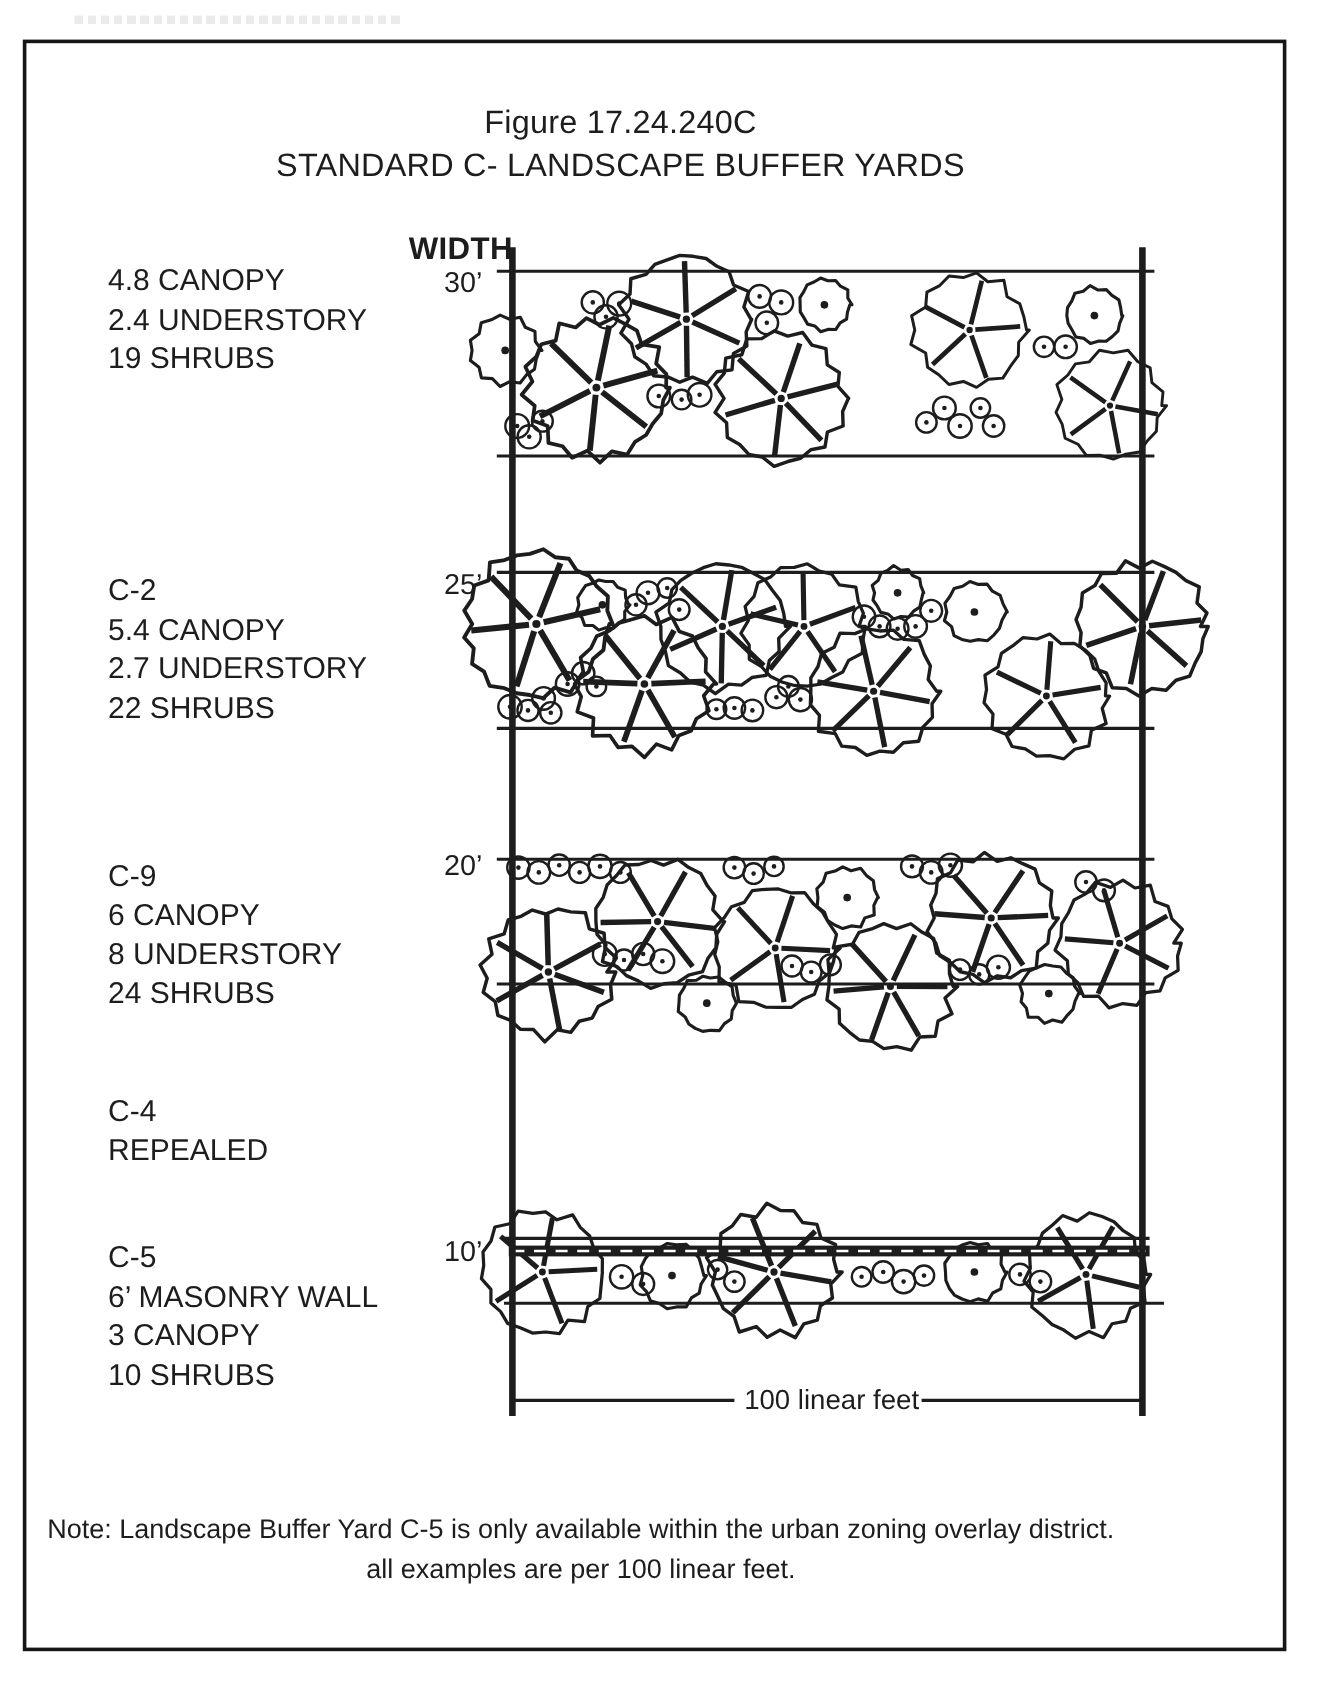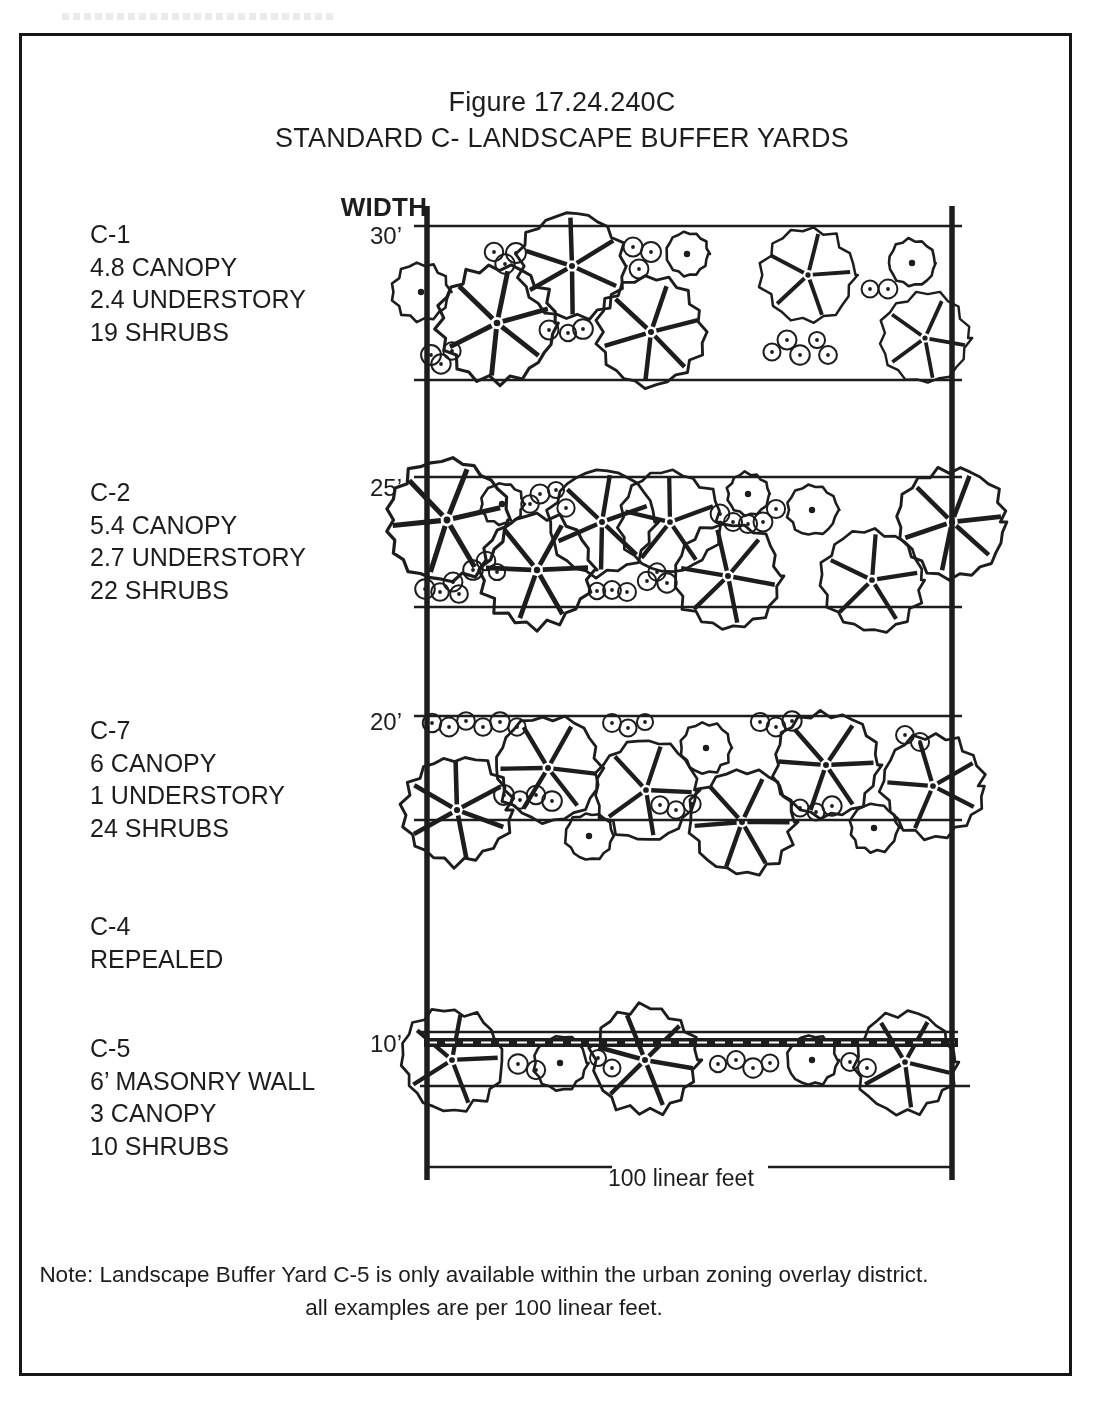--- a/index.html
+++ b/index.html
@@ -10,34 +10,34 @@
   .ghost-text{
     position:absolute;left:62px;top:13px;width:272px;height:7px;opacity:.45;
     background:repeating-linear-gradient(90deg,#d2d2d2 0 7px,transparent 7px 11px);
   }
   .page-border{
     position:absolute;left:19px;top:33px;width:1053px;height:1343px;
     border:3px solid #161616;box-sizing:border-box;
   }
   .title-block{
     position:absolute;left:0;top:84px;width:1034px;text-align:center;
-    font-size:27px;line-height:36px;letter-spacing:.2px;padding-left:45px;
+    font-size:27px;line-height:36px;letter-spacing:.2px;
   }
   .width-header{
     position:absolute;left:338px;top:180px;width:92px;text-align:center;
     font-size:26px;font-weight:bold;letter-spacing:.3px;margin-top:12px;
   }
   .width-label{
     position:absolute;left:322px;width:80px;text-align:right;font-size:24px;
   }
   .yard-label{
     position:absolute;left:90px;font-size:25px;line-height:32.5px;white-space:nowrap;
   }
   .dim-label{
-    position:absolute;left:608px;top:1153px;width:170px;text-align:left;font-size:23px;margin-top:12px;
+    position:absolute;left:608px;top:1153px;width:170px;text-align:center;font-size:23px;
   }
   .note-block{
     position:absolute;left:0;top:1258px;width:968px;text-align:center;
     font-size:22.5px;line-height:33px;
   }
   svg.diagram{position:absolute;left:0;top:0;}
 </style>
 </head>
 <body>
 
@@ -52,37 +52,36 @@
   </div>
 
   <div class="width-header">WIDTH</div>
 
   <div class="width-label" style="top:222px">30’</div>
   <div class="width-label" style="top:474px">25’</div>
   <div class="width-label" style="top:708px">20’</div>
   <div class="width-label" style="top:1030px">10’</div>
 
   <div class="yard-label" style="top:218px">
-    <div>C-1</div>
     <div>4.8 CANOPY</div>
     <div>2.4 UNDERSTORY</div>
     <div>19 SHRUBS</div>
   </div>
 
   <div class="yard-label" style="top:476px">
     <div>C-2</div>
     <div>5.4 CANOPY</div>
     <div>2.7 UNDERSTORY</div>
     <div>22 SHRUBS</div>
   </div>
 
   <div class="yard-label" style="top:714px">
-    <div>C-7</div>
+    <div>C-9</div>
     <div>6 CANOPY</div>
-    <div>1 UNDERSTORY</div>
+    <div>8 UNDERSTORY</div>
     <div>24 SHRUBS</div>
   </div>
 
   <div class="yard-label" style="top:910px">
     <div>C-4</div>
     <div>REPEALED</div>
   </div>
 
   <div class="yard-label" style="top:1032px">
     <div>C-5</div>

